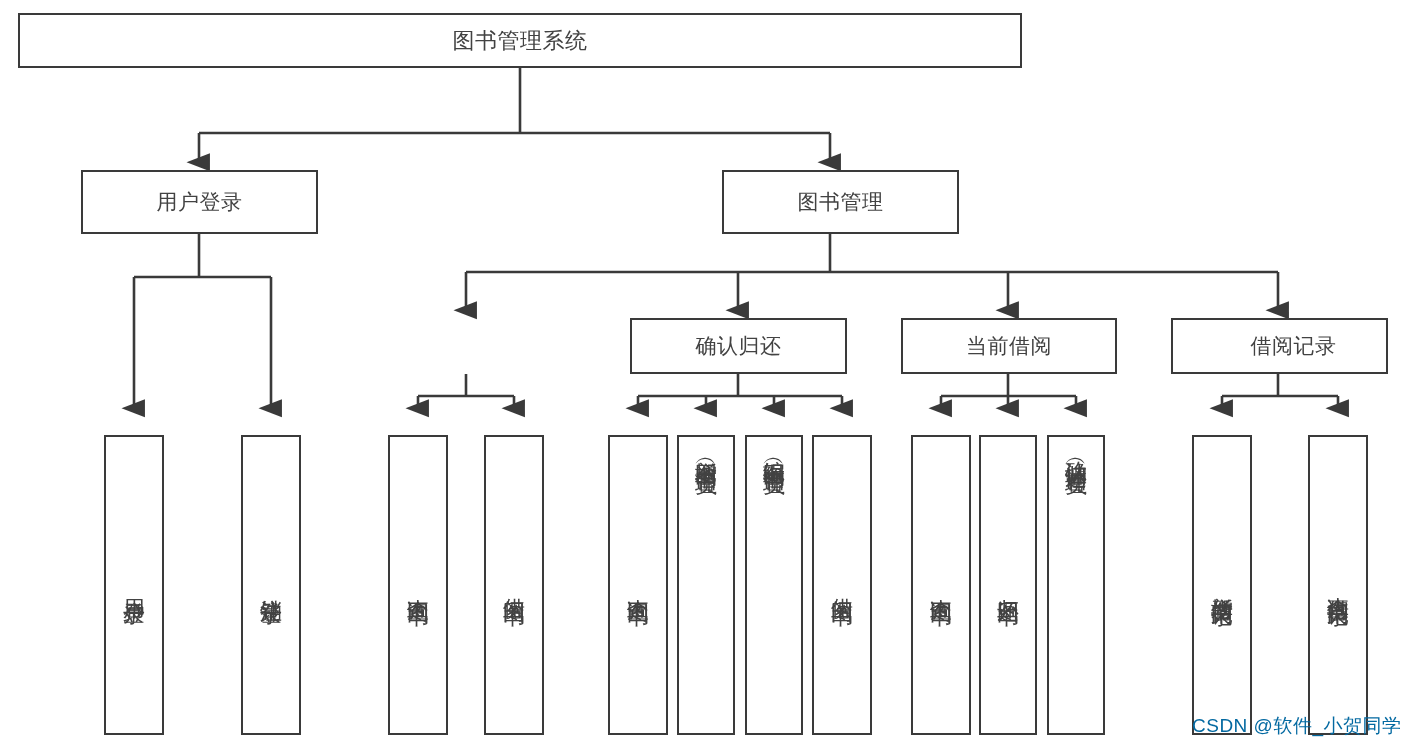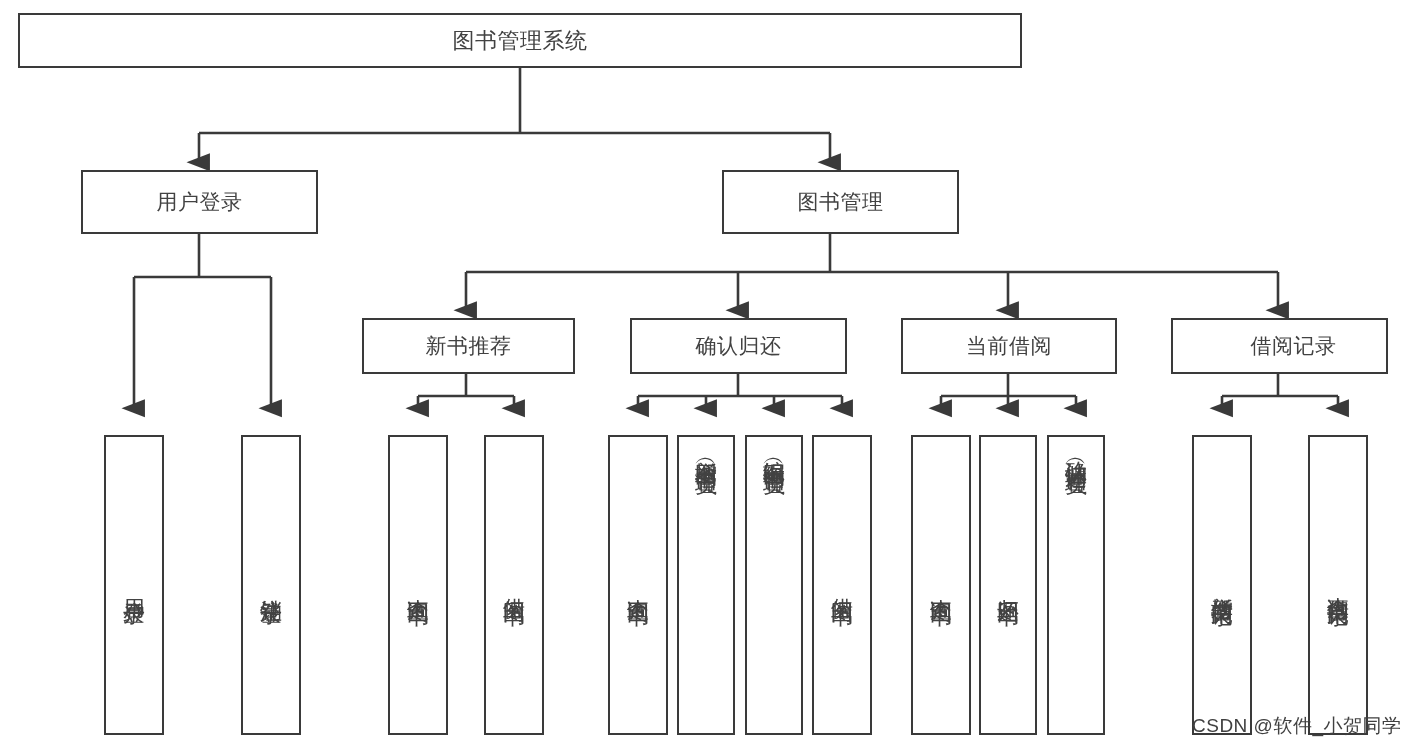--- a/index.html
+++ b/index.html
@@ -56,21 +56,21 @@
     white-space: nowrap;
     display: block;
   }
   .node.vertical.midtext {
     align-items: center;
     padding-top: 0;
   }
   .node.root .lbl { font-size: 22px; }
   .watermark {
     position: absolute;
-    color: #404040;
+    color: #0369a1;
     font-size: 19px;
     white-space: nowrap;
     pointer-events: none;
     letter-spacing: 0.5px;
   }
 </style>
 </head>
 <body>
 
 <div id="diagram-root">
@@ -129,23 +129,20 @@
     <span class="lbl">图书管理系统</span>
   </div>
 
   <div class="node" style="left:81px; top:170px; width:237px; height:64px;">
     <span class="lbl">用户登录</span>
   </div>
   <div class="node" style="left:686px; top:170px; width:237px; height:64px;margin-left:36px;">
     <span class="lbl">图书管理</span>
   </div>
 
-  <div class="node" style="left:362px; top:318px; width:213px; height:56px;">
-    <span class="lbl">新书推荐</span>
-  </div>
   <div class="node" style="left:630px; top:318px; width:217px; height:56px;">
     <span class="lbl">确认归还</span>
   </div>
   <div class="node" style="left:901px; top:318px; width:216px; height:56px;">
     <span class="lbl">当前借阅</span>
   </div>
   <div class="node" style="left:1171px; top:318px; width:217px; height:56px;padding-left:28px;">
     <span class="lbl">借阅记录</span>
   </div>
 

